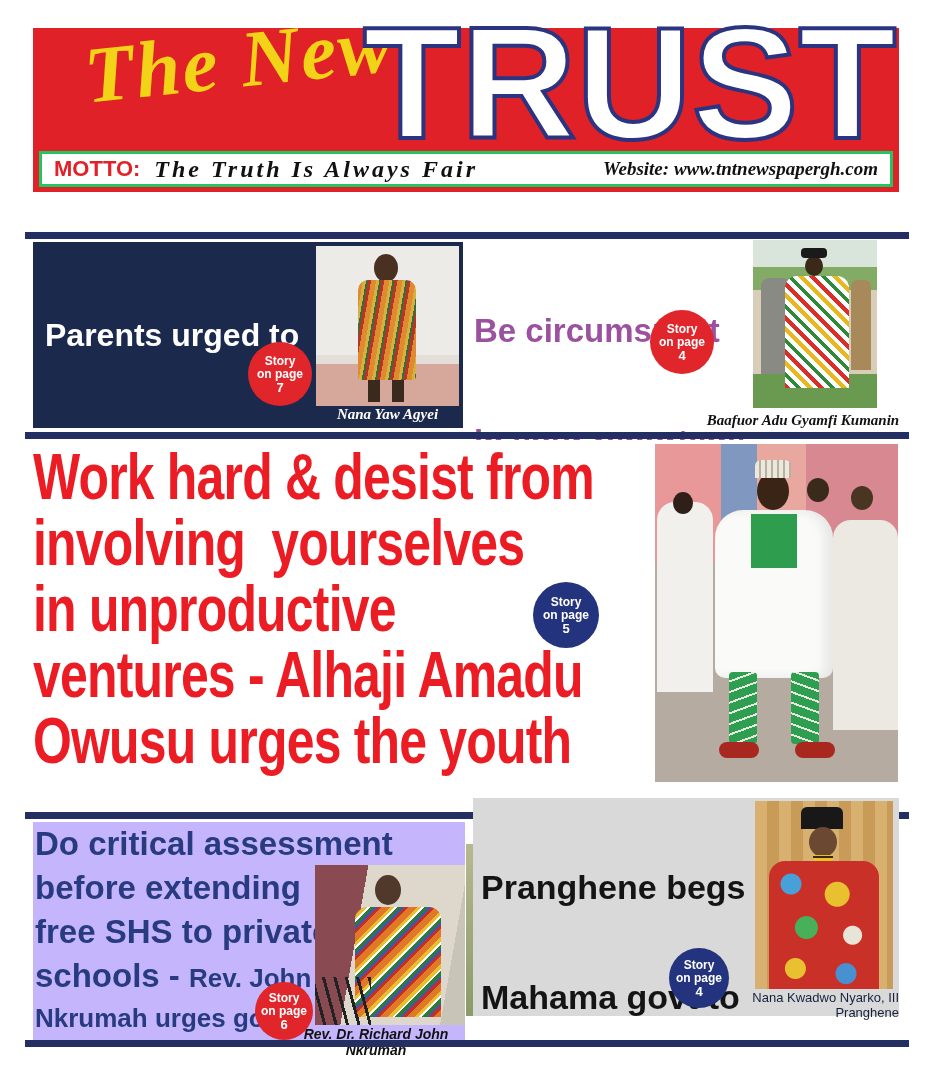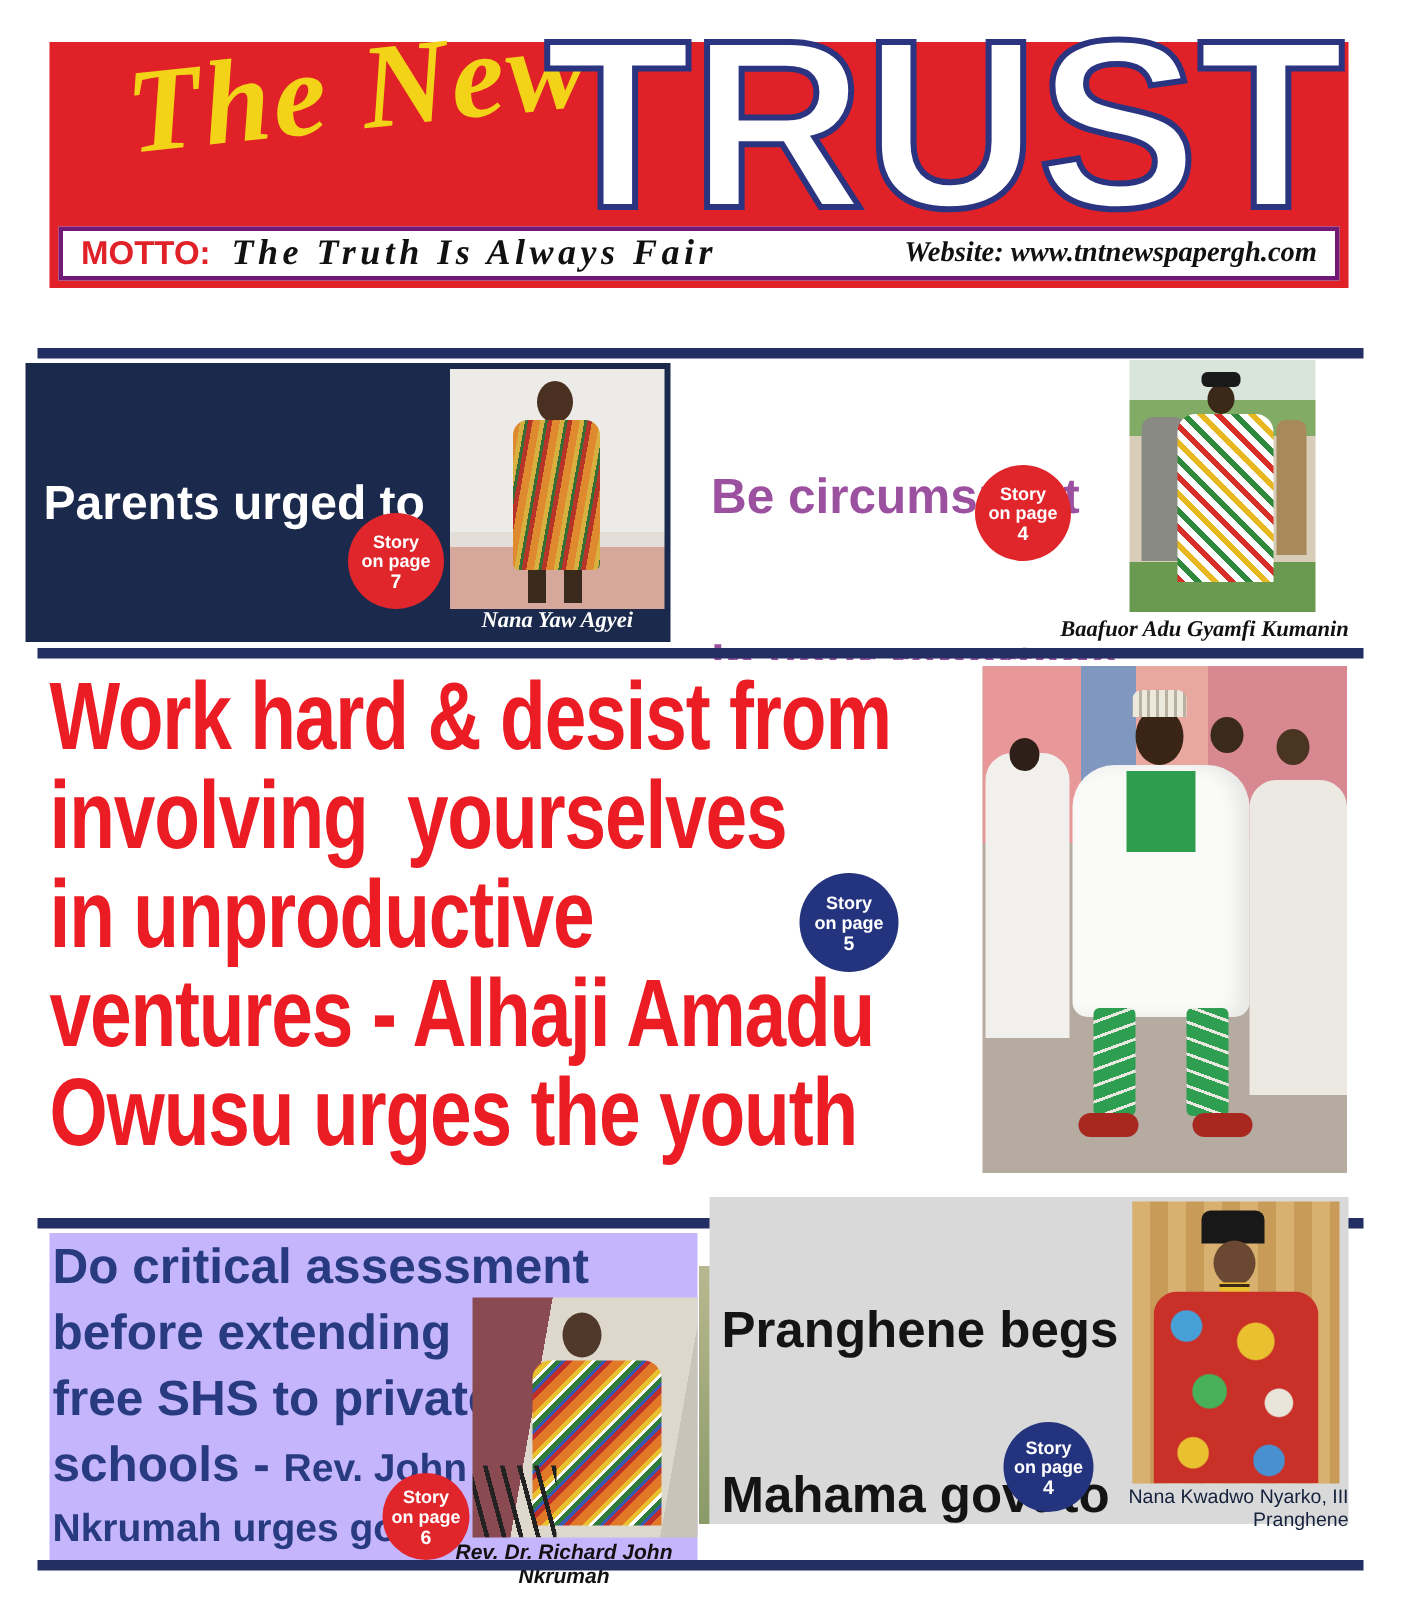--- a/index.html
+++ b/index.html
@@ -10,21 +10,21 @@
   
   .masthead{position:absolute;left:33px;top:28px;width:866px;height:164px;background:#e02128;}
   .script-title{position:absolute;left:52px;top:2px;color:#f2d318;
       font-family:"Liberation Serif",serif;font-style:italic;font-weight:bold;
       font-size:80px;line-height:92px;transform:rotate(-6deg);transform-origin:left center;
       letter-spacing:2px;}
   .trust-title{position:absolute;left:330px;top:-20px;width:540px;
       font-weight:bold;font-size:160px;line-height:150px;color:#ffffff;
       letter-spacing:0px;-webkit-text-stroke:4px #2b3480;white-space:nowrap;}
   .motto-bar{position:absolute;left:6px;right:6px;bottom:5px;height:30px;background:#ffffff;
-      border:3px solid #701a75;display:flex;align-items:center;padding:0 12px;}
+      border:3px solid #22c55e;display:flex;align-items:center;padding:0 12px;}
   .motto-label{color:#e02128;font-weight:bold;font-size:22px;letter-spacing:0px;margin-right:14px;}
   .motto-text{color:#111;font-family:"Liberation Serif",serif;font-style:italic;font-weight:bold;
       font-size:24px;letter-spacing:3px;}
   .website{margin-left:auto;color:#111;font-family:"Liberation Serif",serif;font-style:italic;
       font-weight:bold;font-size:19px;}
 
   
   .volbar{position:absolute;left:33px;top:192px;width:866px;height:32px;background:#fff;
       border-bottom:4px solid #111;display:flex;align-items:stretch;}
   .volbar .cell{display:flex;align-items:center;justify-content:center;color:#111;font-weight:bold;}
@@ -37,21 +37,21 @@
   
   .badge{position:absolute;border-radius:50%;color:#fff;display:flex;flex-direction:column;
       align-items:center;justify-content:center;text-align:center;font-weight:bold;z-index:5;}
   .badge span{display:block;font-size:12px;line-height:13px;}
   .badge .pg{font-size:13px;}
   .badge.red{background:#e0252b;}
   .badge.blue{background:#23337e;}
 
   
   .story{position:absolute;overflow:visible;}
-  .story-tl{left:17px;top:242px;width:430px;height:186px;background:#1b2a4c;}
+  .story-tl{left:33px;top:242px;width:430px;height:186px;background:#1b2a4c;}
   .story-tl .hl{position:absolute;left:12px;top:2px;color:#fff;font-weight:bold;
       font-size:32px;line-height:36.5px;white-space:pre;}
   .story-tr{left:468px;top:240px;width:431px;height:192px;background:#fff;}
   .story-tr .hl{position:absolute;left:6px;top:-2px;color:#9b51a0;font-weight:bold;
       font-size:33px;line-height:37px;white-space:pre;}
 
   .story-main{left:33px;top:440px;width:866px;height:368px;background:#fff;}
   .main-line{color:#ec1c24;font-weight:bold;font-size:64px;line-height:66px;white-space:pre;
       transform:scaleX(0.78);transform-origin:left center;letter-spacing:-1px;}
 

